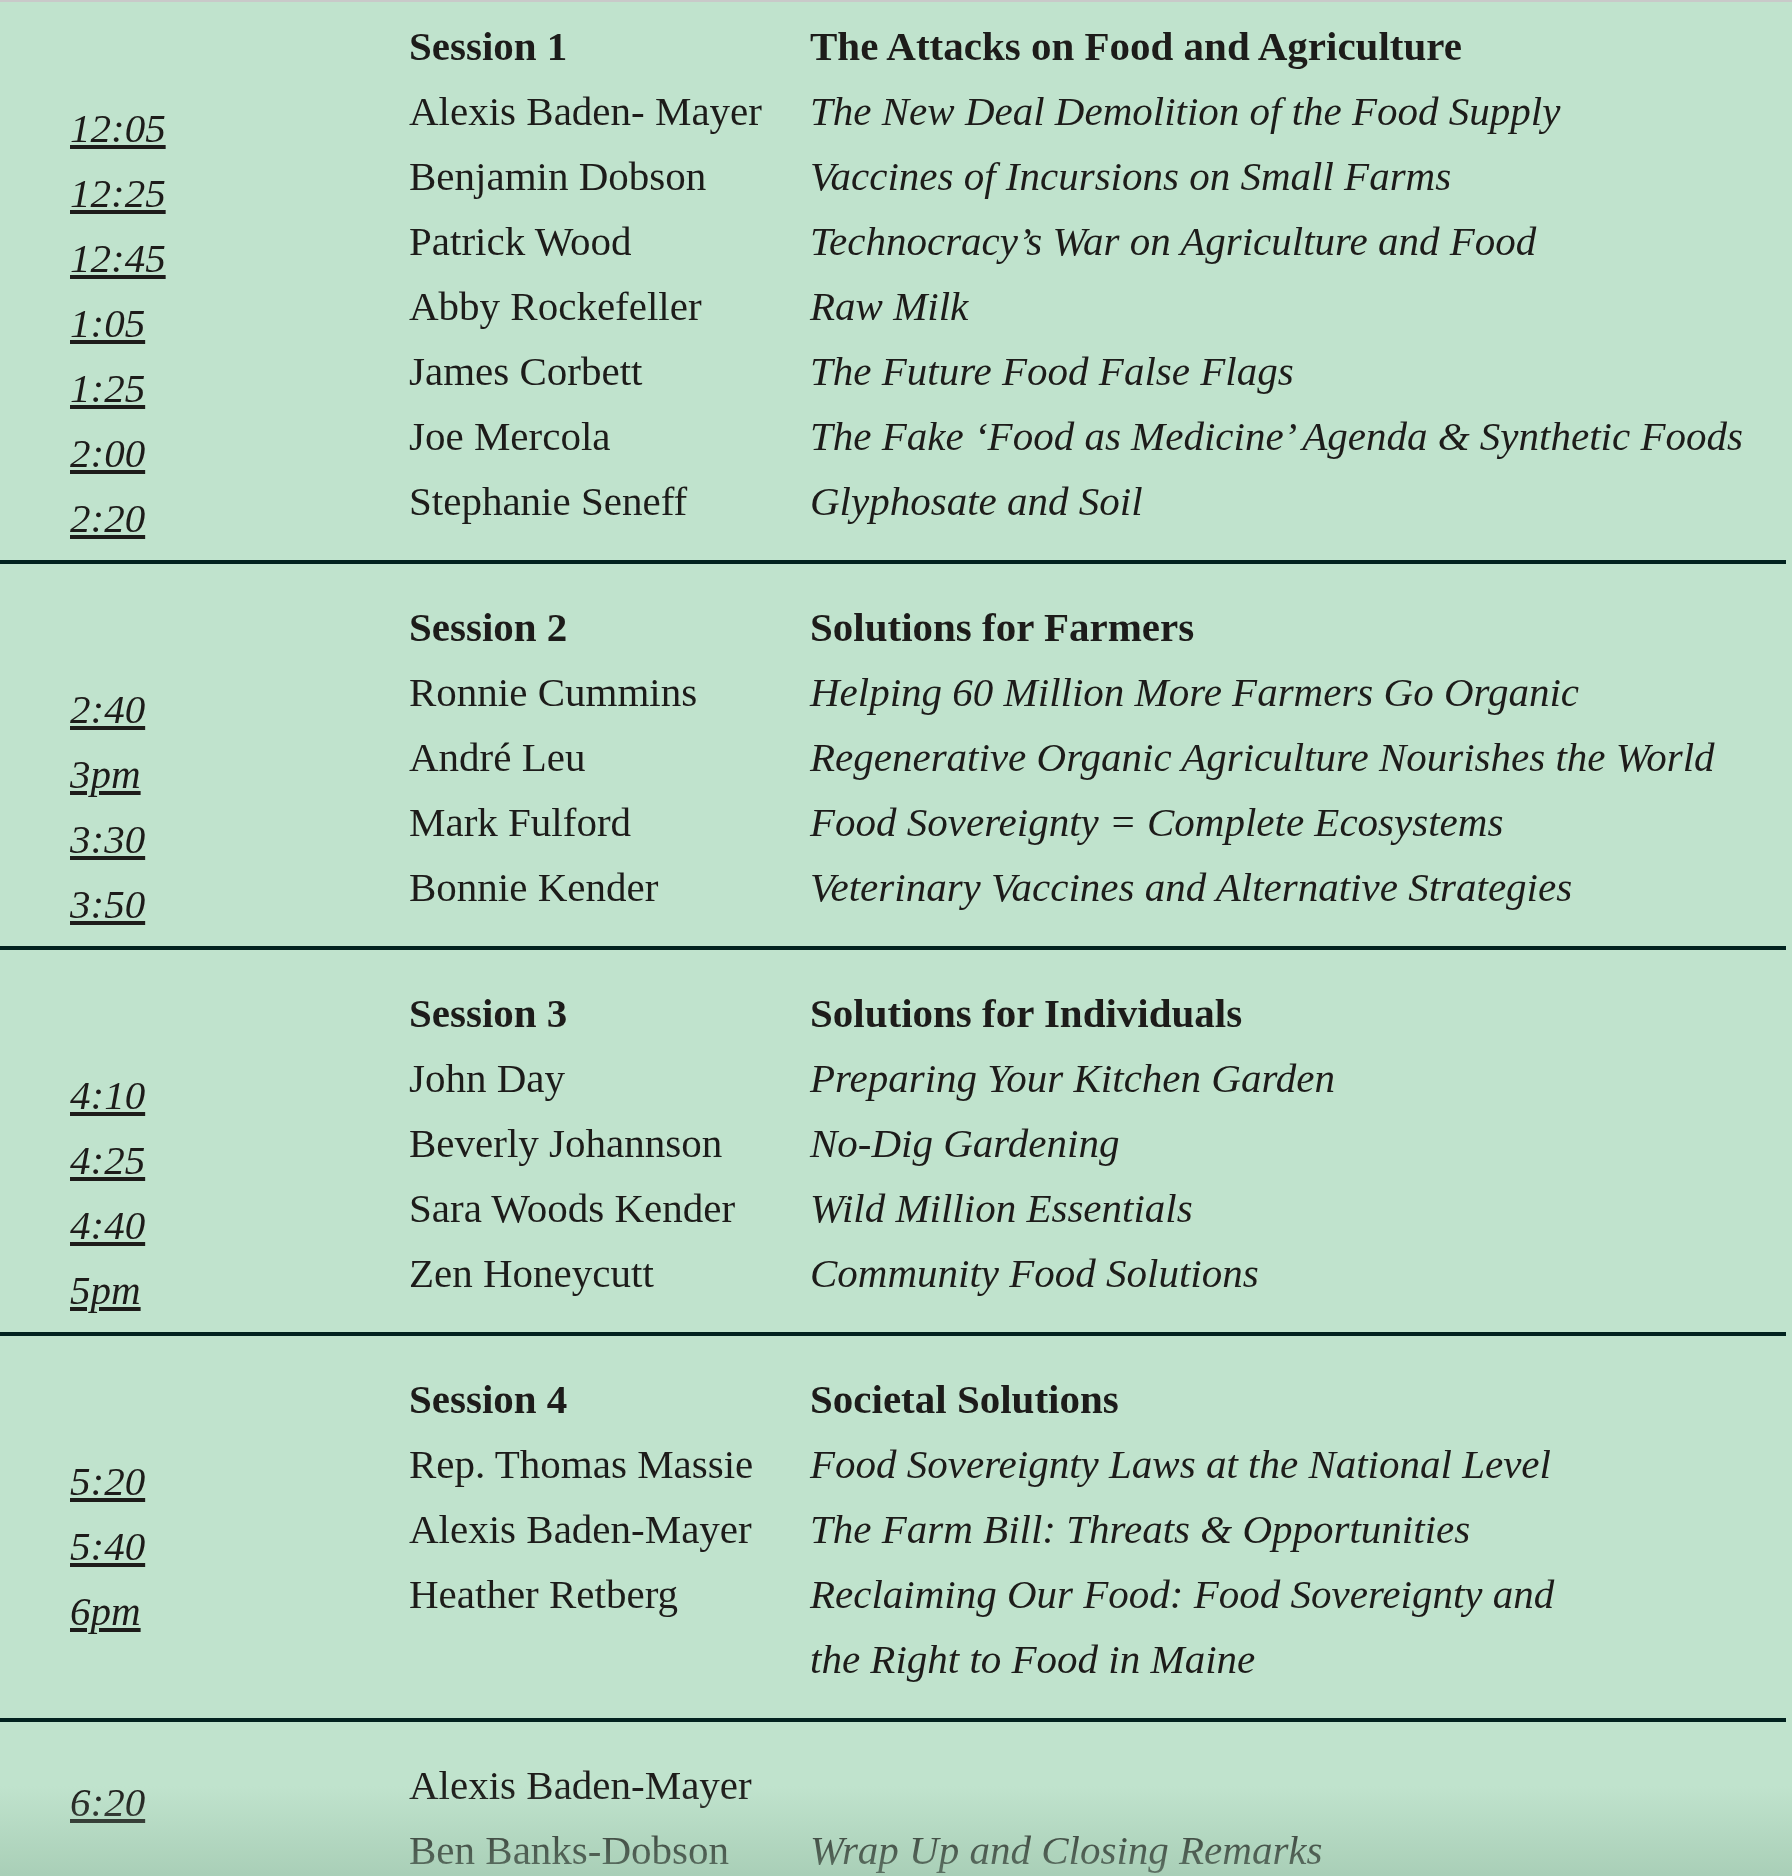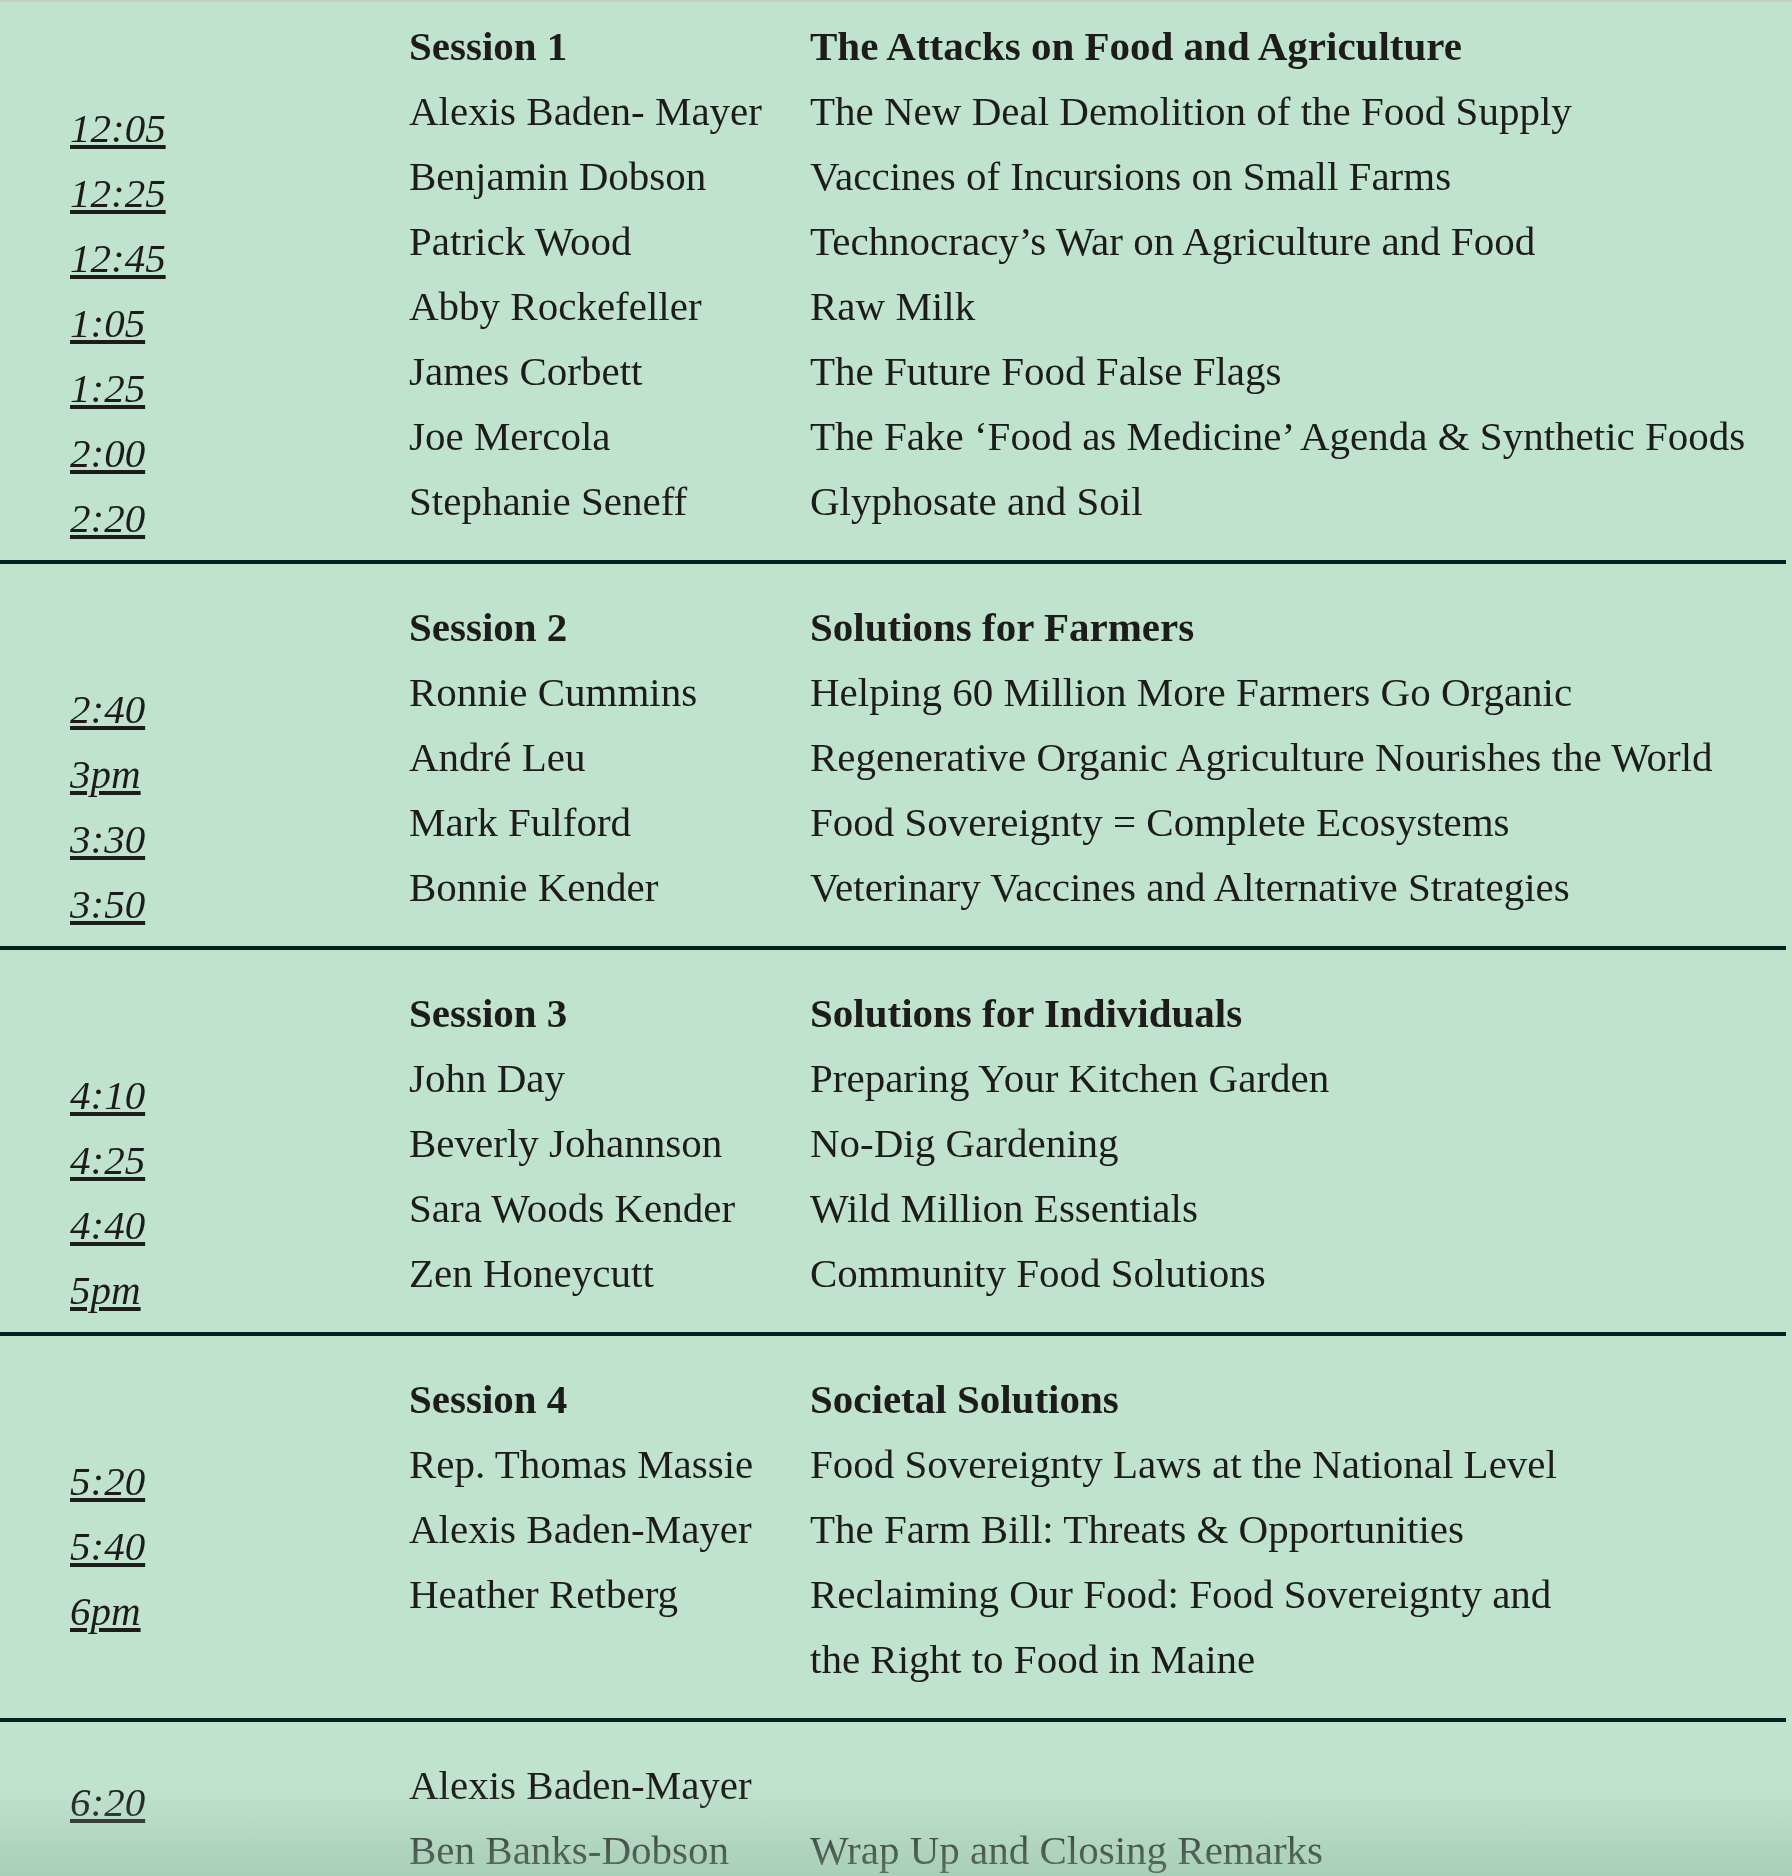--- a/index.html
+++ b/index.html
@@ -53,20 +53,21 @@
     .col-name {
       position: absolute;
       left: 385px;
       top: 0;
       margin-left: 24px;
     }
     .col-title {
       position: absolute;
       left: 810px;
       top: 0;
+      font-style: italic;
     }
     .header .col-name,
     .header .col-title {
       font-weight: bold;
       font-style: normal;
     }
     .separator {
       height: 4px;
       width: 1786px;
       background: #02221f;

